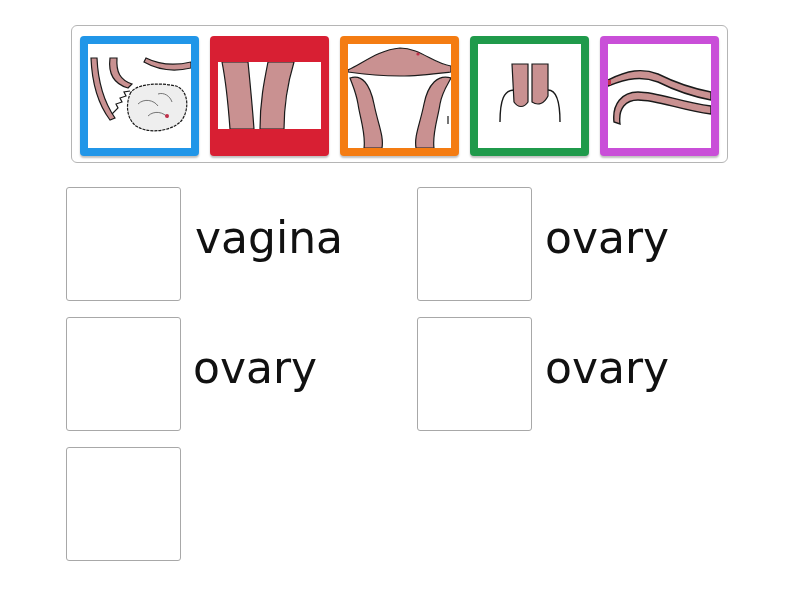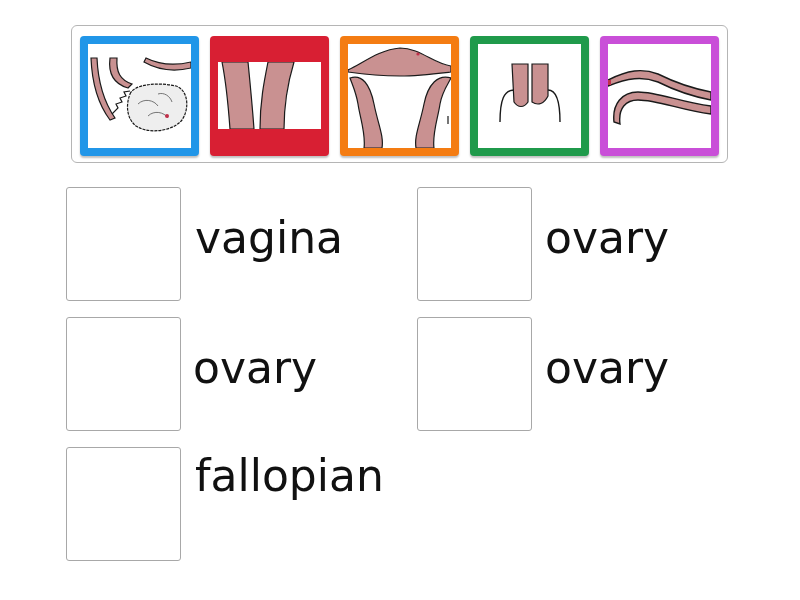--- a/index.html
+++ b/index.html
@@ -84,14 +84,13 @@
 <div class="label" style="left:545px;top:218px;">ovary</div>
 
 <div class="drop" style="left:66px;top:317px;"></div>
 <div class="label" style="left:193px;top:348px;">ovary</div>
 
 <div class="drop" style="left:417px;top:317px;"></div>
 <div class="label" style="left:545px;top:348px;">ovary</div>
 
 <div class="drop" style="left:66px;top:447px;"></div>
 <div class="label" style="left:195px;top:456px;">
-  <div>fallopian</div>
 </div>
 
 </body></html>

